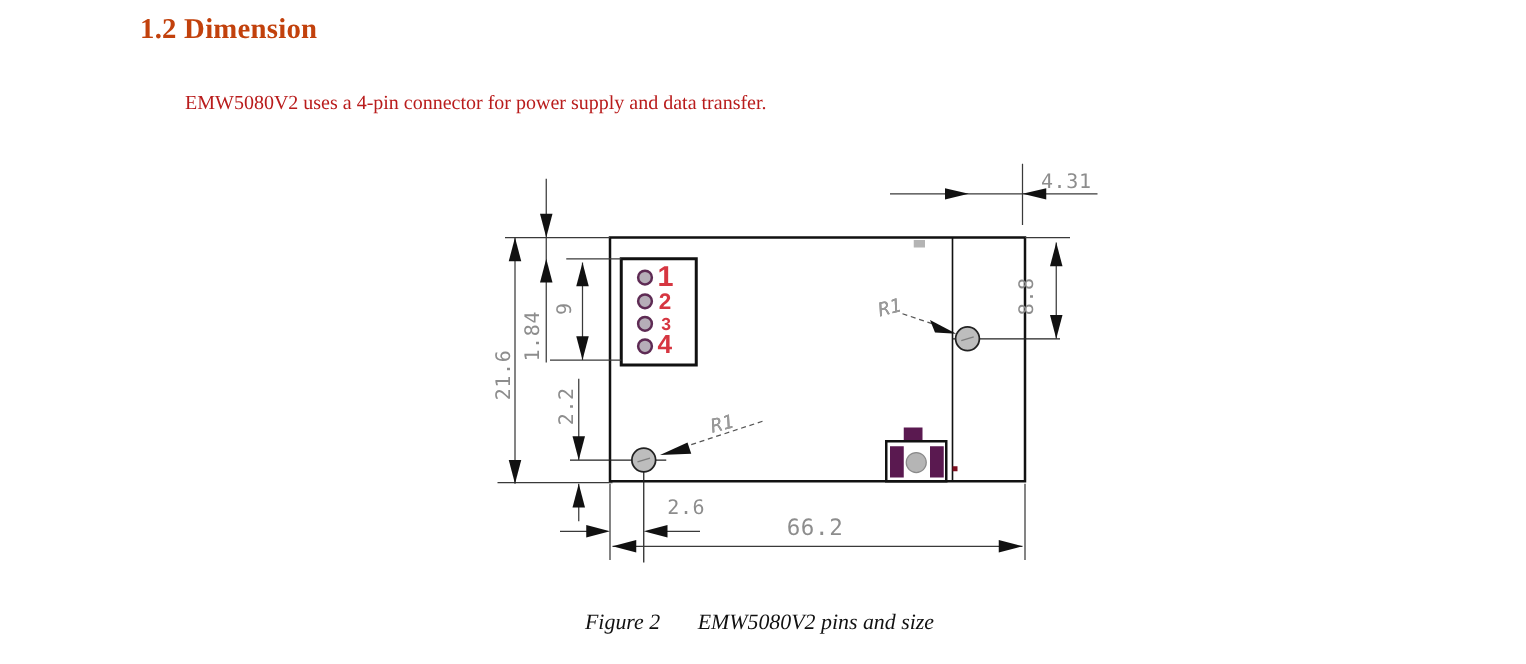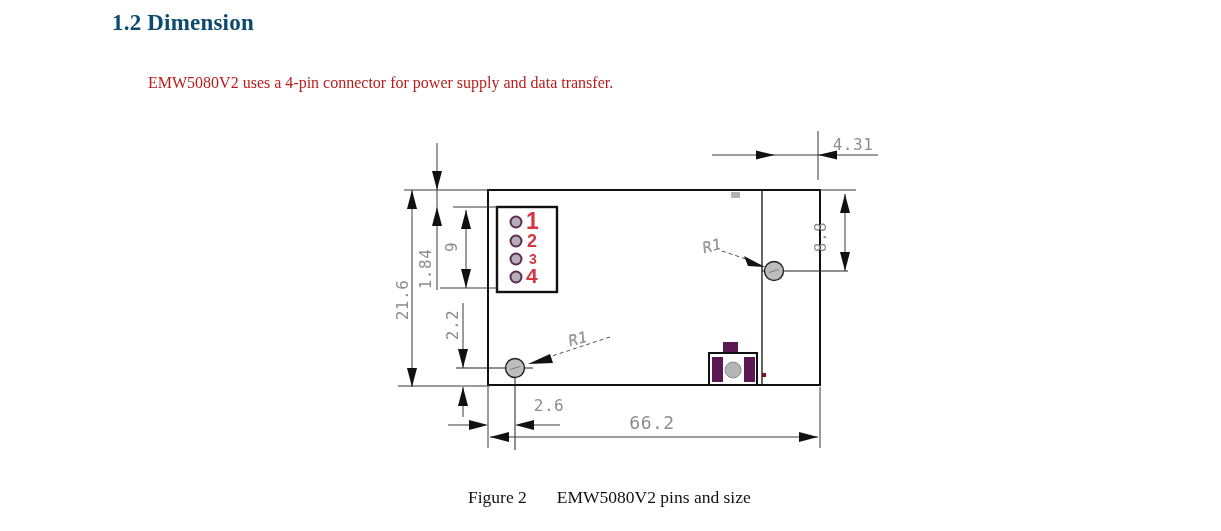--- a/index.html
+++ b/index.html
@@ -1,21 +1,21 @@
 <!DOCTYPE html>
 <html><head>
 <meta charset="utf-8">
 <style>
   html,body{margin:0;padding:0;background:#fff;}
   .page{position:relative;width:1221px;height:531px;background:#ffffff;overflow:hidden;
         font-family:"Liberation Serif", serif;}
   .heading{position:absolute;left:112px;top:10px;font-size:23px;font-weight:bold;
-           color:#0c4a6e;letter-spacing:0.2px;}
+           color:#c2410c;letter-spacing:0.2px;}
   .body-text{position:absolute;left:148px;top:74px;font-size:16px;color:#b91c1c;}
-  .caption{position:absolute;left:468px;top:487px;font-size:17.5px;color:#111;}
+  .caption{position:absolute;left:468px;top:487px;font-size:17.5px;color:#111;font-style:italic;}
   .caption .gap{display:inline-block;width:30px;}
   svg{position:absolute;left:0;top:0;}
   .lbl{position:absolute;display:flex;align-items:center;justify-content:center;
        font-family:"DejaVu Sans Mono", monospace;color:#8d8d8d;font-size:16px;
        letter-spacing:0.5px;white-space:nowrap;}
   .vert{transform:rotate(-90deg);}
   .ref{font-style:italic;color:#9a9a9a;font-size:15px;
        text-shadow:0 0 0.5px #777;}
   .pin-num{position:absolute;font-family:"Liberation Sans", sans-serif;font-weight:bold;
            color:#d63641;line-height:1;}

